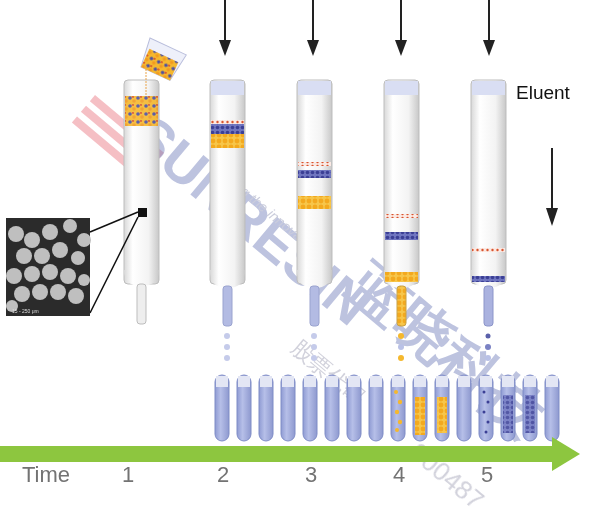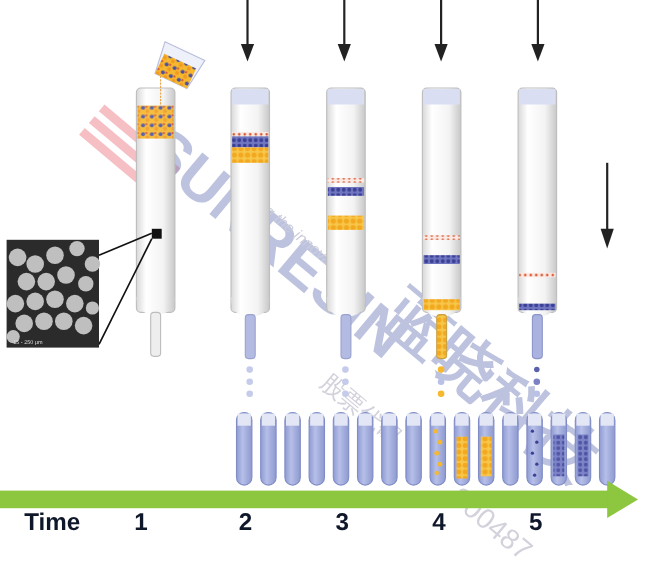--- a/index.html
+++ b/index.html
@@ -1,19 +1,19 @@
 <!DOCTYPE html>
 <html><head>
 <meta charset="utf-8">
 <style>
   html, body { margin: 0; padding: 0; }
   body { width: 600px; height: 510px; background: #ffffff; position: relative; overflow: hidden; font-family: "Liberation Sans", sans-serif; }
   .abs { position: absolute; }
   svg text { font-family: "Liberation Sans", sans-serif; }
-  .time-label { position: absolute; top: 462px; font-size: 22px; font-weight: bold; color: #0f172a; }
+  .time-label { position: absolute; top: 462px; font-size: 22px; font-weight: normal; color: #737373; }
   .eluent { position: absolute; left: 516px; top: 80px; font-size: 19px; color: #111; line-height: 26px; }
 </style>
 </head>
 <body>
 
 <svg class="abs" style="left:0;top:0" width="600" height="510">
   <g opacity="0.35">
     <g transform="translate(95,95) rotate(40)">
       <rect x="0" y="0" width="90" height="8" fill="#e34a5a"></rect>
       <rect x="0" y="14" width="90" height="8" fill="#e34a5a"></rect>
@@ -259,20 +259,21 @@
       </g>
   </g>
 
   <g>
     <rect x="0" y="446" width="556" height="16" fill="#8dc63f"></rect>
     <polygon points="552,437 580,454 552,471" fill="#8dc63f"></polygon>
   </g>
 </svg>
 
 <div class="eluent">
+  <div>Eluent</div>
 </div>
 
 <div class="time-label" style="left:22px;">Time</div>
 <div class="time-label" style="left:122px;">1</div>
 <div class="time-label" style="left:217px;">2</div>
 <div class="time-label" style="left:305px;">3</div>
 <div class="time-label" style="left:393px;">4</div>
 <div class="time-label" style="left:481px;">5</div>
 
 </body></html>

